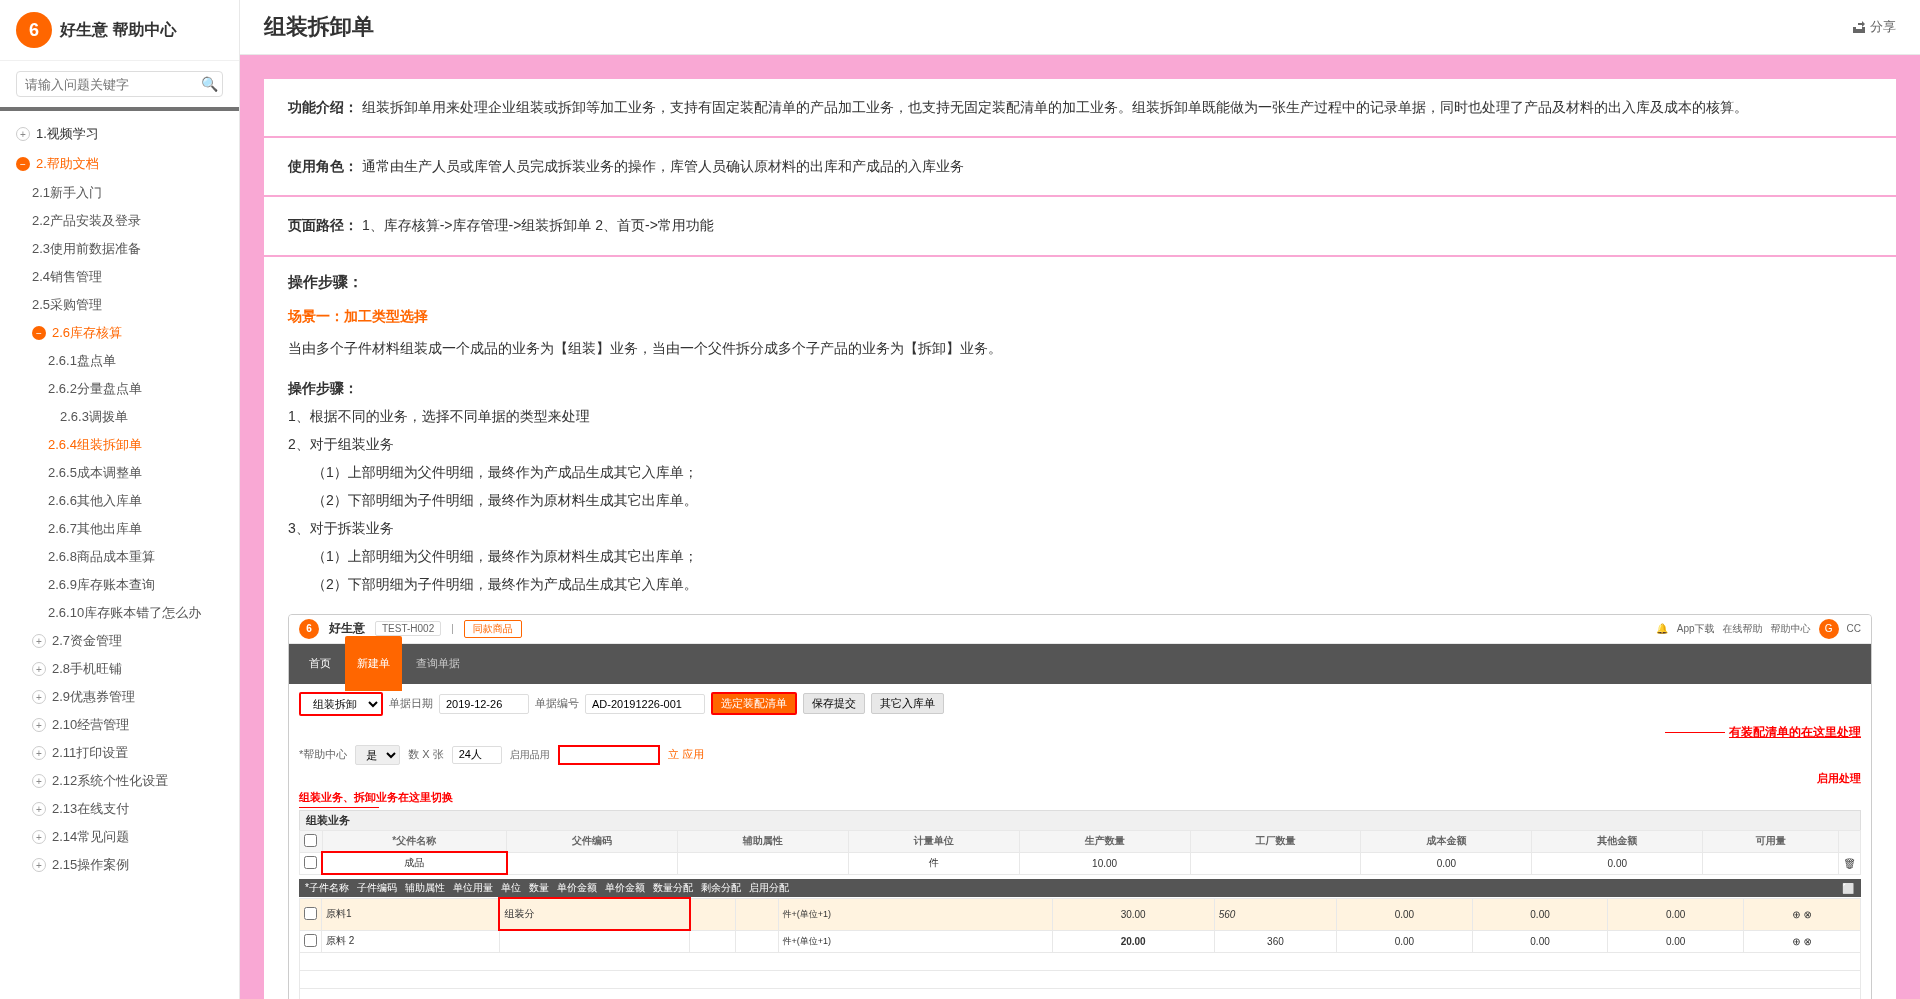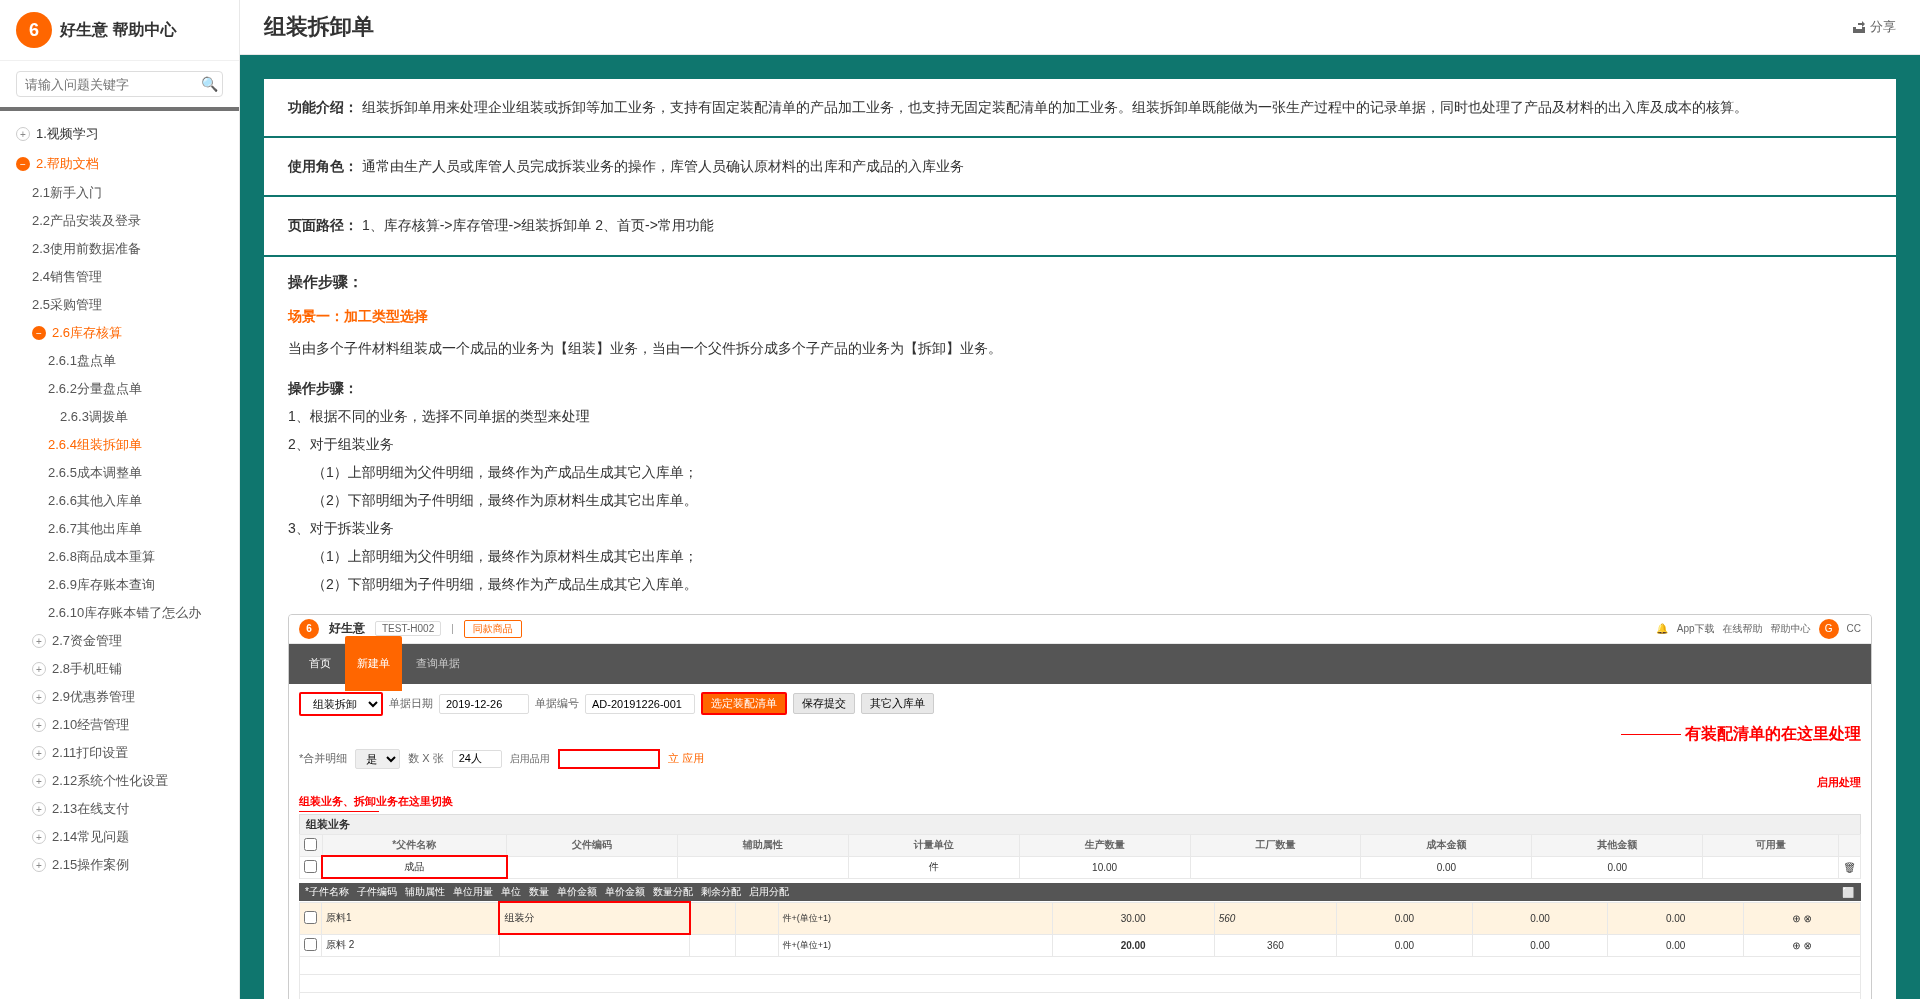--- a/index.html
+++ b/index.html
@@ -18,21 +18,21 @@
     .nav-item { display: flex; align-items: center; padding: 6px 16px; cursor: pointer; font-size: 13px; color: #555; }
     .nav-item.section-header { font-weight: 500; color: #333; }
     .nav-item.section-header.open { color: #f60; }
     .nav-sub { padding-left: 0; }
     .nav-sub-item { display: flex; align-items: center; padding: 5px 16px 5px 32px; cursor: pointer; font-size: 13px; color: #555; }
     .nav-sub-item.active { color: #f60; }
     .plus-icon { width: 14px; height: 14px; background: #fff; border: 1px solid #ccc; border-radius: 50%; display: inline-flex; align-items: center; justify-content: center; font-size: 10px; color: #888; margin-right: 6px; flex-shrink: 0; }
     .minus-icon { width: 14px; height: 14px; background: #f60; border-radius: 50%; display: inline-flex; align-items: center; justify-content: center; font-size: 10px; color: #fff; margin-right: 6px; flex-shrink: 0; }
 
     
-    .main { flex: 1; display: flex; flex-direction: column; overflow: hidden; background: #0f766e; }
+    .main { flex: 1; display: flex; flex-direction: column; overflow: hidden; background: #f9a8d4; }
     .topbar { background: #fff; padding: 12px 24px; display: flex; align-items: center; justify-content: space-between; border-bottom: 1px solid #e8e8e8; }
     .page-title { font-size: 22px; font-weight: bold; color: #333; }
     .share-btn { display: flex; align-items: center; color: #666; font-size: 13px; cursor: pointer; border: none; background: none; }
     .share-btn svg { margin-right: 4px; }
     .content-area { flex: 1; overflow-y: auto; padding: 24px; }
     .content-block { background: #fff; padding: 16px 24px; margin-bottom: 2px; }
     .info-text { font-size: 14px; color: #333; line-height: 1.8; }
     .info-text strong { font-weight: bold; }
     .section-title { font-size: 15px; font-weight: bold; color: #333; margin-bottom: 12px; }
     .subsection-title { font-size: 14px; font-weight: bold; color: #f60; margin: 16px 0 8px 0; }
@@ -249,38 +249,38 @@
               <div style="position:relative;display:inline-block;">
                 <select style="border:2px solid red;padding:3px 8px;border-radius:2px;font-size:11px;background:#fff;">
                   <option>组装拆卸</option>
                   <option>组装</option>
                   <option>拆卸</option>
                 </select>
               </div>
               <span style="font-size:11px;color:#666;">单据日期</span>
               <input type="text" value="2019-12-26" style="border: 1px solid rgb(221, 221, 221); padding: 3px 6px; border-radius: 2px; font-size: 11px; width: 90px;">
               <span style="font-size:11px;color:#666;">单据编号</span>
-              <input type="text" value="AD-20191226-001" style="border: 1px solid rgb(221, 221, 221); padding: 3px 6px; border-radius: 2px; font-size: 11px; width: 110px;">
+              <input type="text" value="AD-20191226-001" style="border: 1px solid rgb(221, 221, 221); padding: 3px 6px; border-radius: 2px; font-size: 11px; width: 120px;">
 
               <div style="position:relative;display:inline-flex;align-items:center;gap:6px;">
                 <div style="border:2px solid red;padding:2px 8px;background:#f60;color:#fff;font-size:11px;border-radius:2px;cursor:pointer;">选定装配清单</div>
                 <button style="background:#e8e8e8;border:1px solid #ccc;padding:2px 8px;font-size:11px;border-radius:2px;cursor:pointer;">保存提交</button>
                 <button style="background:#e8e8e8;border:1px solid #ccc;padding:2px 8px;font-size:11px;border-radius:2px;cursor:pointer;">其它入库单</button>
               </div>
             </div>
 
             <div style="position:relative;margin-bottom:4px;">
               <div style="display:flex;align-items:center;gap:4px;margin-left:auto;width:fit-content;">
                 <div style="height:1px;width:60px;background:red;"></div>
-                <span style="color:red;font-size:16px;font-weight:bold;">有装配清单的在这里处理</span>
+                <span style="color:red;font-size:12px;font-weight:bold;text-decoration:underline;">有装配清单的在这里处理</span>
               </div>
             </div>
 
             <div style="display:flex;align-items:center;gap:8px;margin-bottom:6px;">
-              <span style="font-size:11px;color:#666;">*合并明细</span>
+              <span style="font-size:11px;color:#666;">*帮助中心</span>
               <select style="border:1px solid #ddd;padding:2px 6px;font-size:11px;border-radius:2px;">
                 <option>是</option><option>否</option>
               </select>
               <span style="font-size:11px;color:#666;">数 X 张</span>
               <input type="text" value="24人" style="border: 1px solid rgb(221, 221, 221); padding: 2px 6px; font-size: 11px; width: 50px; border-radius: 2px;">
               <span style="font-size:10px;color:#666;">启用品用</span>
 
               <div style="border:2px solid red;padding:2px 40px;font-size:11px;">&nbsp;&nbsp;&nbsp;&nbsp;&nbsp;&nbsp;</div>
               <span style="font-size:11px;color:#f60;cursor:pointer;">立 应用</span>
             </div>

